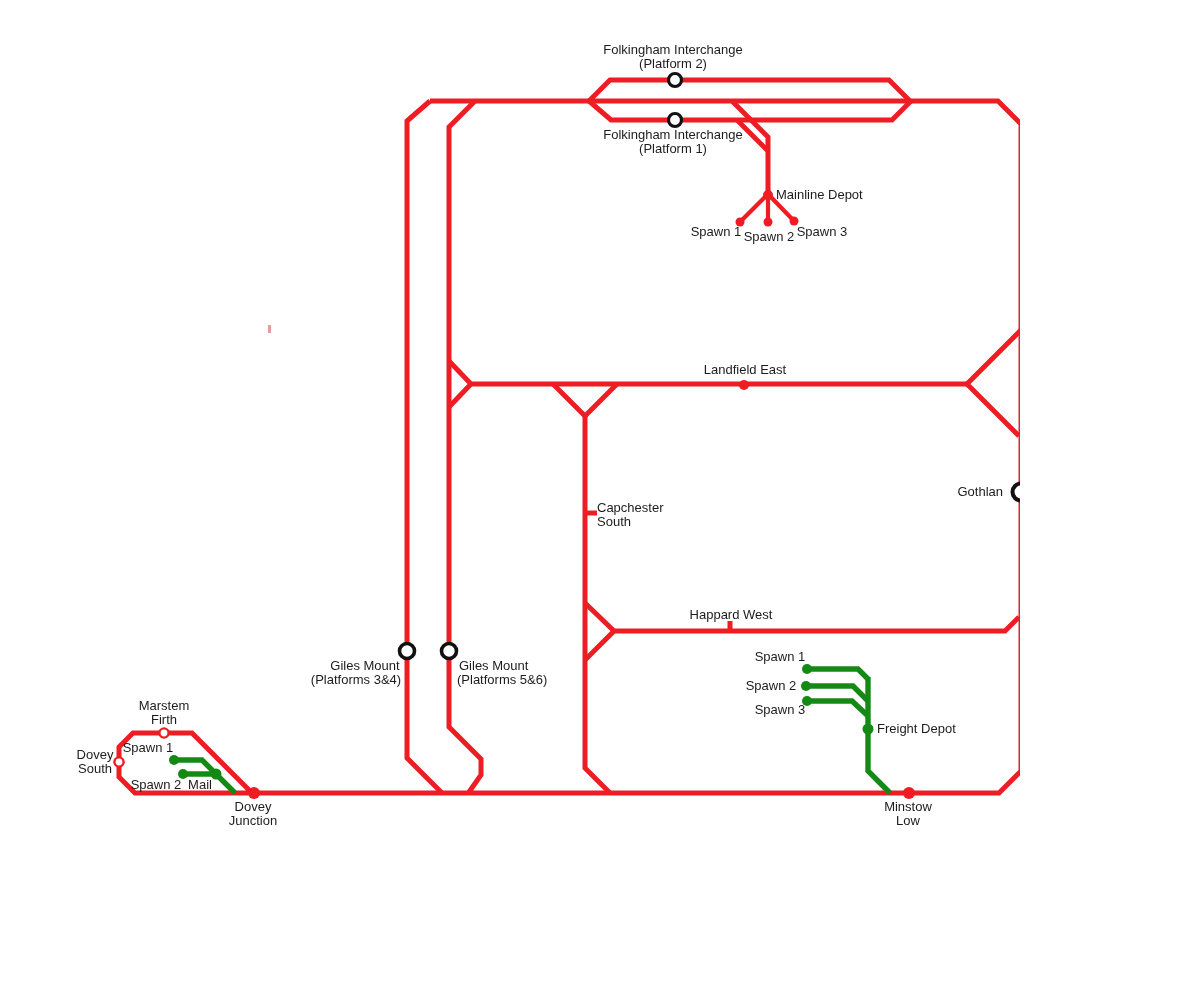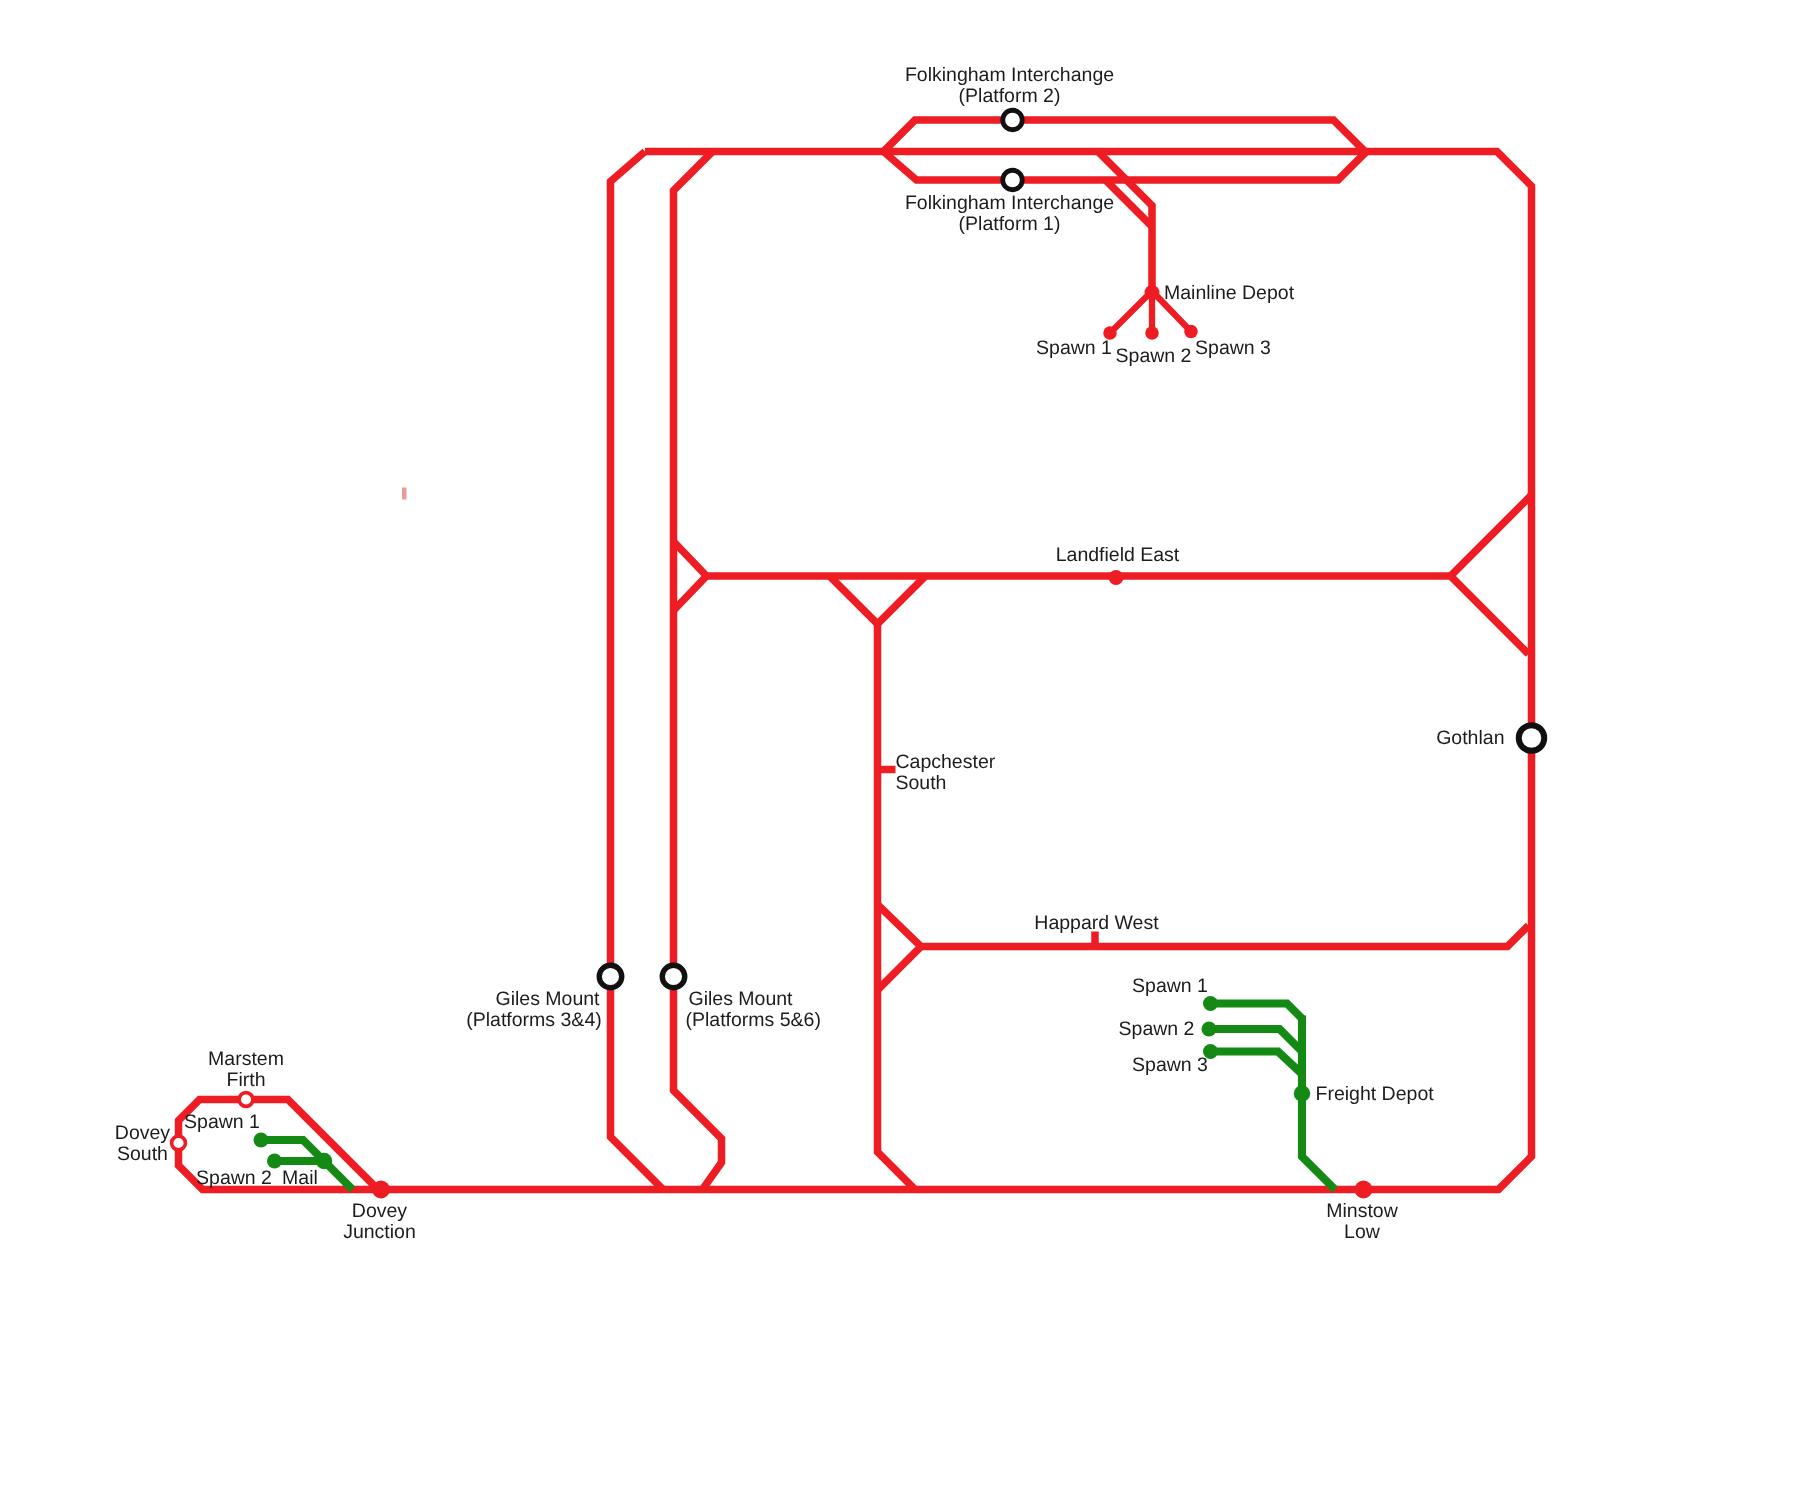--- a/index.html
+++ b/index.html
@@ -1,16 +1,16 @@
 <!DOCTYPE html>
 <html><head>
 <meta charset="utf-8">
 <style>
   html,body{margin:0;padding:0;background:#ffffff;}
-  .stage{position:relative;width:1200px;height:1004px;background:var(--background,#fff);overflow:hidden;}
+  .stage{position:relative;width:1020px;height:1004px;background:var(--background,#fff);overflow:hidden;}
   svg{display:block;}
   .r{stroke:var(--track-main,#ee1c23);fill:none;stroke-width:5;stroke-linejoin:miter;stroke-linecap:butt;}
   .r-thin{stroke:var(--track-main,#ee1c23);fill:none;stroke-width:4.2;stroke-linejoin:miter;stroke-linecap:round;}
   .g{stroke:var(--track-freight,#148a14);fill:none;stroke-width:5.4;stroke-linejoin:miter;stroke-linecap:butt;}
   .dot-r{fill:var(--track-main,#ee1c23);stroke:none;}
   .dot-g{fill:var(--track-freight,#148a14);stroke:none;}
   .ring-black{fill:#ffffff;stroke:var(--station-ring,#111);}
   .ring-red{fill:#ffffff;stroke:var(--track-main,#ee1c23);}
   .lbl{font-family:"Liberation Sans","DejaVu Sans",sans-serif;font-size:13px;fill:var(--label-text,#1c1c1c);}
 </style>

